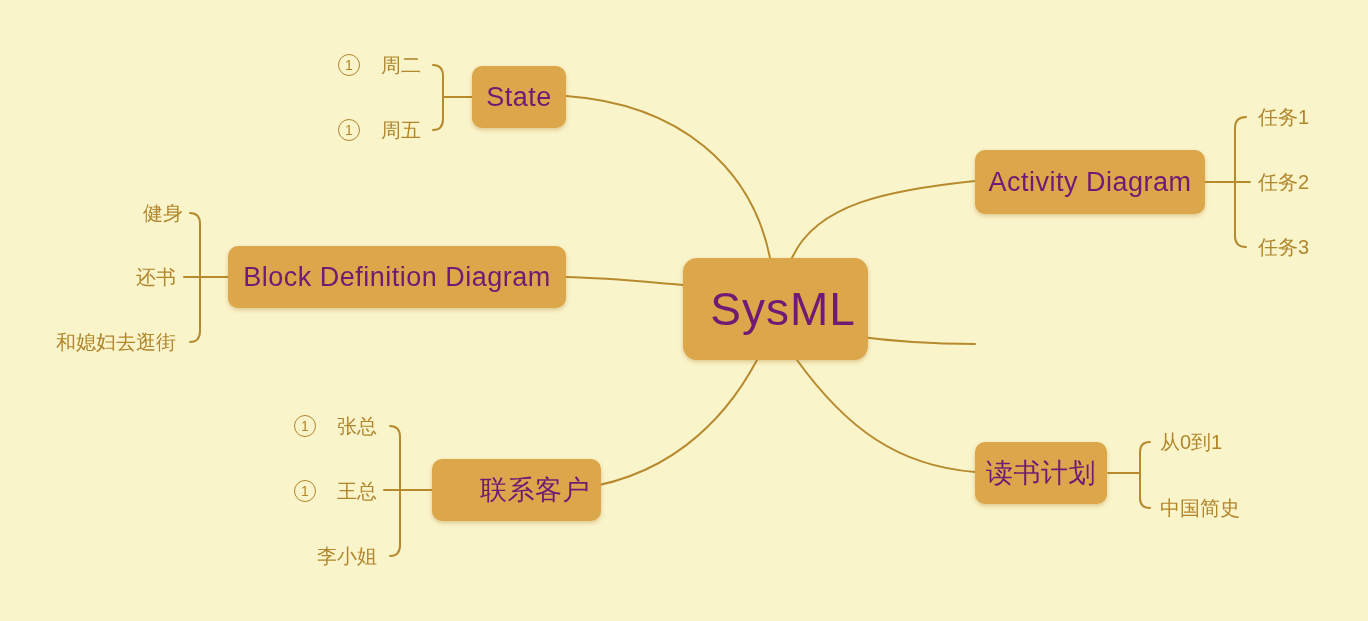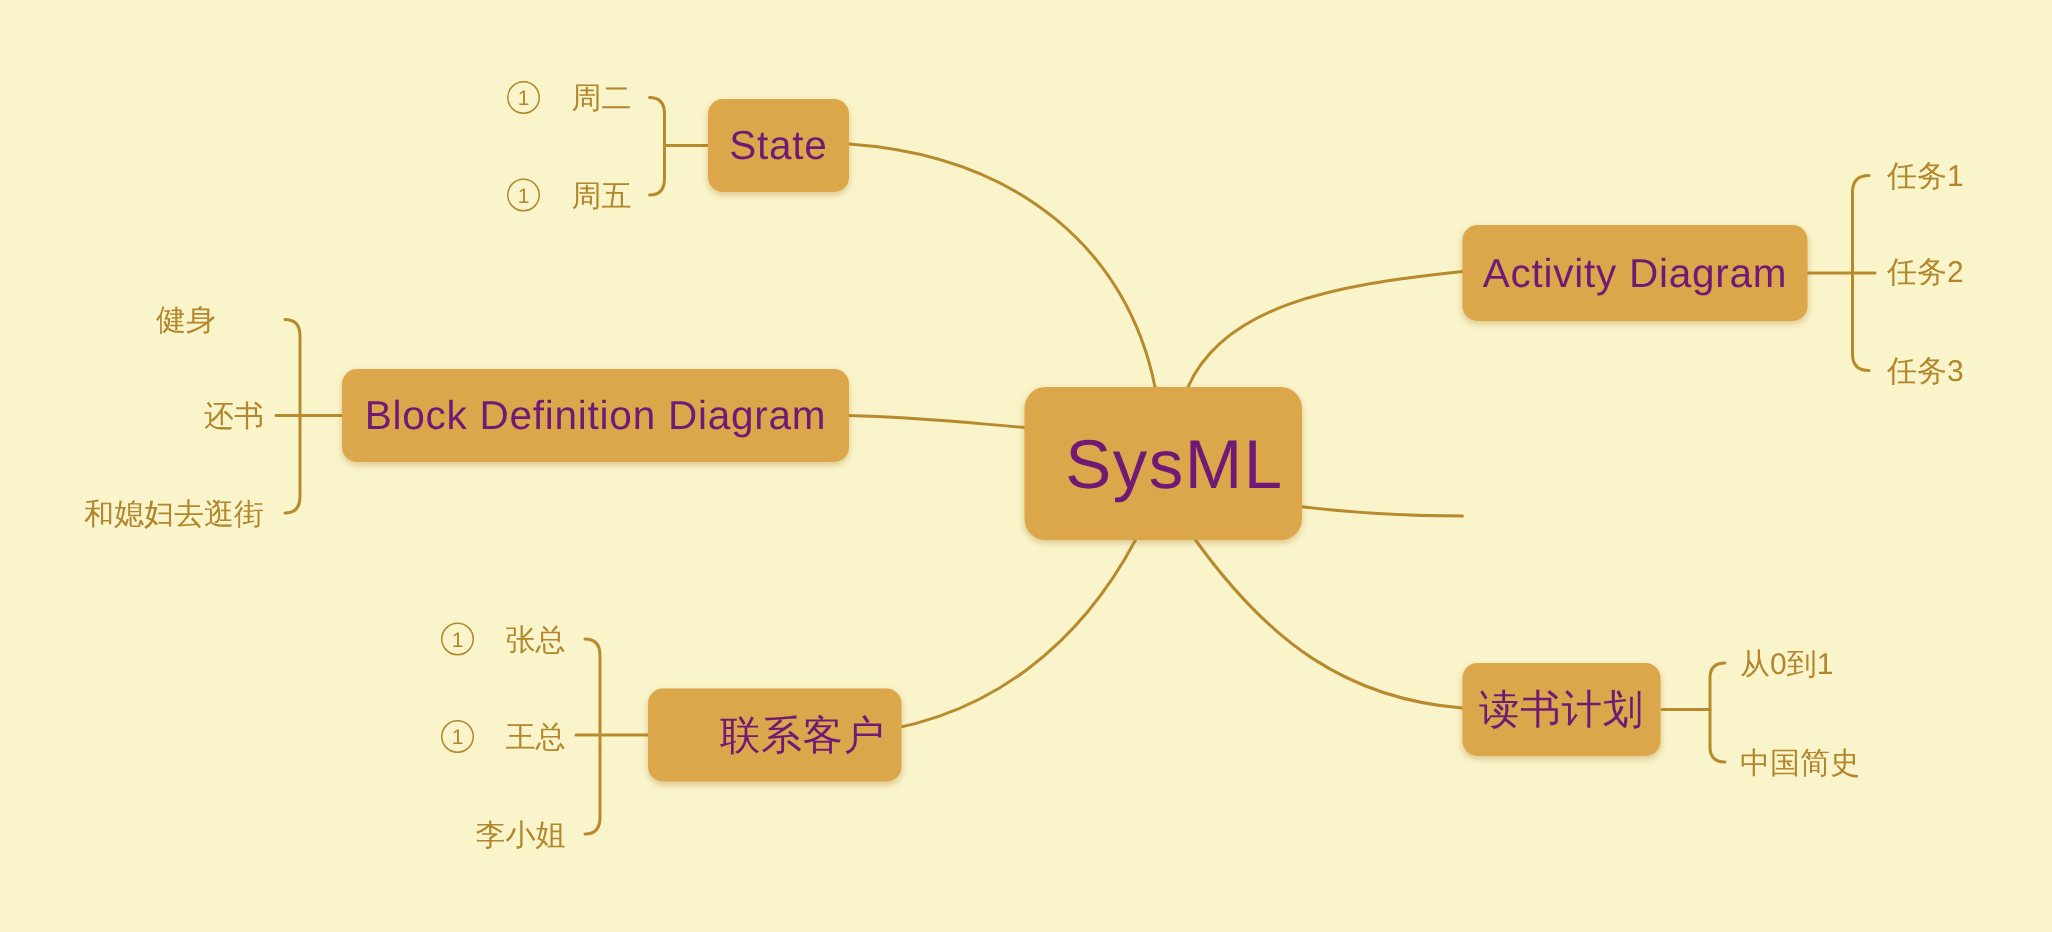--- a/index.html
+++ b/index.html
@@ -113,21 +113,21 @@
 
   <div class="child left" style="top:52px;right:947px;">
     <span class="badge">1</span>
     <span>周二</span>
   </div>
   <div class="child left" style="top:117px;right:947px;">
     <span class="badge">1</span>
     <span>周五</span>
   </div>
 
-  <div class="child left" style="top:200px;right:1224px;">
+  <div class="child left" style="top:200px;right:1185px;">
     <span>健身</span>
   </div>
   <div class="child left" style="top:264px;right:1192px;text-align:right;">
     <span>还书</span>
   </div>
   <div class="child left" style="top:329px;right:1192px;text-align:right;">
     <span>和媳妇去逛街</span>
   </div>
 
   <div class="child left" style="top:413px;right:991px;">
@@ -138,21 +138,21 @@
     <span class="badge">1</span>
     <span>王总</span>
   </div>
   <div class="child left" style="top:543px;right:991px;">
     <span>李小姐</span>
   </div>
 
   <div class="child" style="top:104px;left:1258px;">
     <span>任务1</span>
   </div>
-  <div class="child" style="top:169px;left:1258px;align-items:flex-end;">
+  <div class="child" style="top:169px;left:1258px;">
     <span>任务2</span>
   </div>
   <div class="child" style="top:234px;left:1258px;">
     <span>任务3</span>
   </div>
 
   <div class="child" style="top:429px;left:1160px;">
     <span>从0到1</span>
   </div>
   <div class="child" style="top:495px;left:1160px;">

